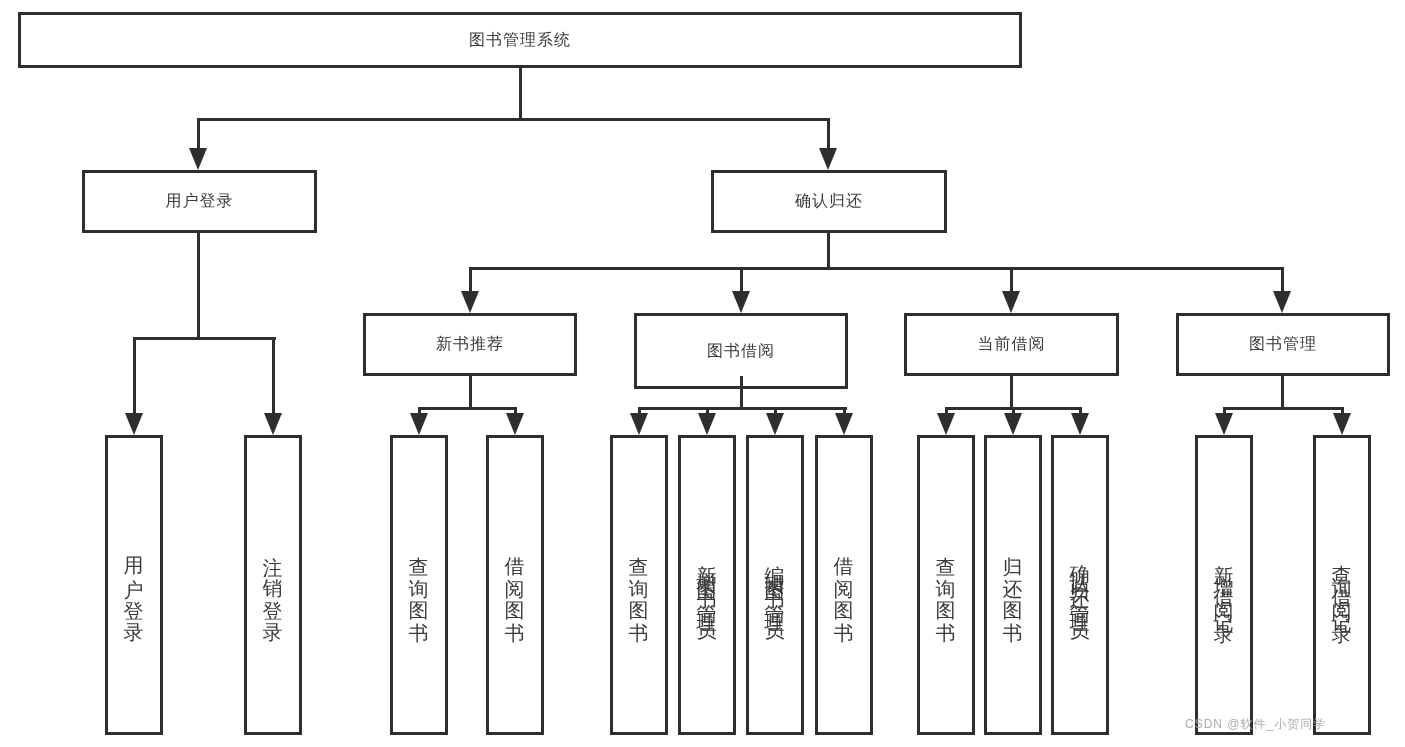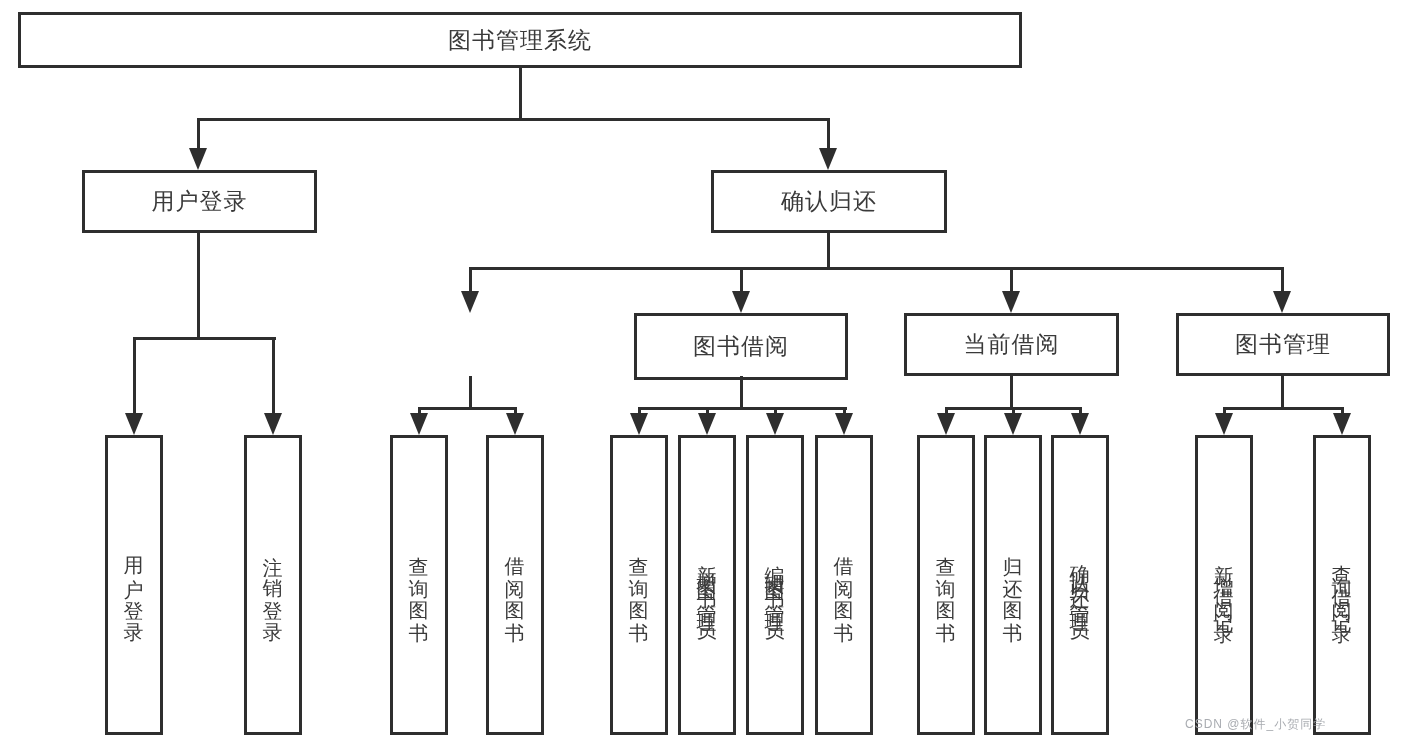--- a/index.html
+++ b/index.html
@@ -3,21 +3,21 @@
 <meta charset="utf-8">
 <style>
   html,body{margin:0;padding:0;background:#ffffff;}
   #canvas{
     position:relative;width:1405px;height:747px;background:#ffffff;overflow:hidden;
     font-family:"Liberation Sans","DejaVu Sans",sans-serif;color:#333333;
   }
   .box{
     position:absolute;box-sizing:border-box;border:3px solid #2e2e2e;background:#ffffff;
     display:flex;align-items:center;justify-content:center;
-    font-size:23px;letter-spacing:1px;color:#3a3a3a;
+    font-size:16px;letter-spacing:1px;color:#3a3a3a;
   }
   .leaf{font-size:20px;}
   .vtext{writing-mode:vertical-rl;text-orientation:mixed;line-height:1;}
   .sp4{letter-spacing:22px;}
   .sp6{letter-spacing:12px;}
   .sp9{letter-spacing:8px;}
   .vl{position:absolute;width:3px;background:#2e2e2e;}
   .hl{position:absolute;height:3px;background:#2e2e2e;}
   .ar{position:absolute;width:0;height:0;
       border-left:9px solid transparent;border-right:9px solid transparent;
@@ -61,21 +61,24 @@
   <div class="hl" style="left:468.5px;top:266.5px;width:815px;"></div>
   <div class="vl" style="left:468.5px;top:268px;height:25px;"></div>
   <div class="ar" style="left:461px;top:291px;"></div>
   <div class="vl" style="left:739.5px;top:268px;height:25px;"></div>
   <div class="ar" style="left:732px;top:291px;"></div>
   <div class="vl" style="left:1010px;top:268px;height:25px;"></div>
   <div class="ar" style="left:1002px;top:291px;"></div>
   <div class="vl" style="left:1280.5px;top:268px;height:25px;"></div>
   <div class="ar" style="left:1273px;top:291px;"></div>
 
-  <div class="box" style="left:634px;top:313px;width:214px;height:67px;">
+  <div class="box" style="left:363px;top:313px;width:214px;height:63px;">
+    <span>新书推荐</span>
+  </div>
+  <div class="box" style="left:634px;top:313px;width:214px;height:76px;">
     <span>图书借阅</span>
   </div>
   <div class="box" style="left:904px;top:313px;width:215px;height:63px;">
     <span>当前借阅</span>
   </div>
   <div class="box" style="left:1176px;top:313px;width:214px;height:63px;">
     <span>图书管理</span>
   </div>
 
   <div class="vl" style="left:468.5px;top:376px;height:33px;"></div>

